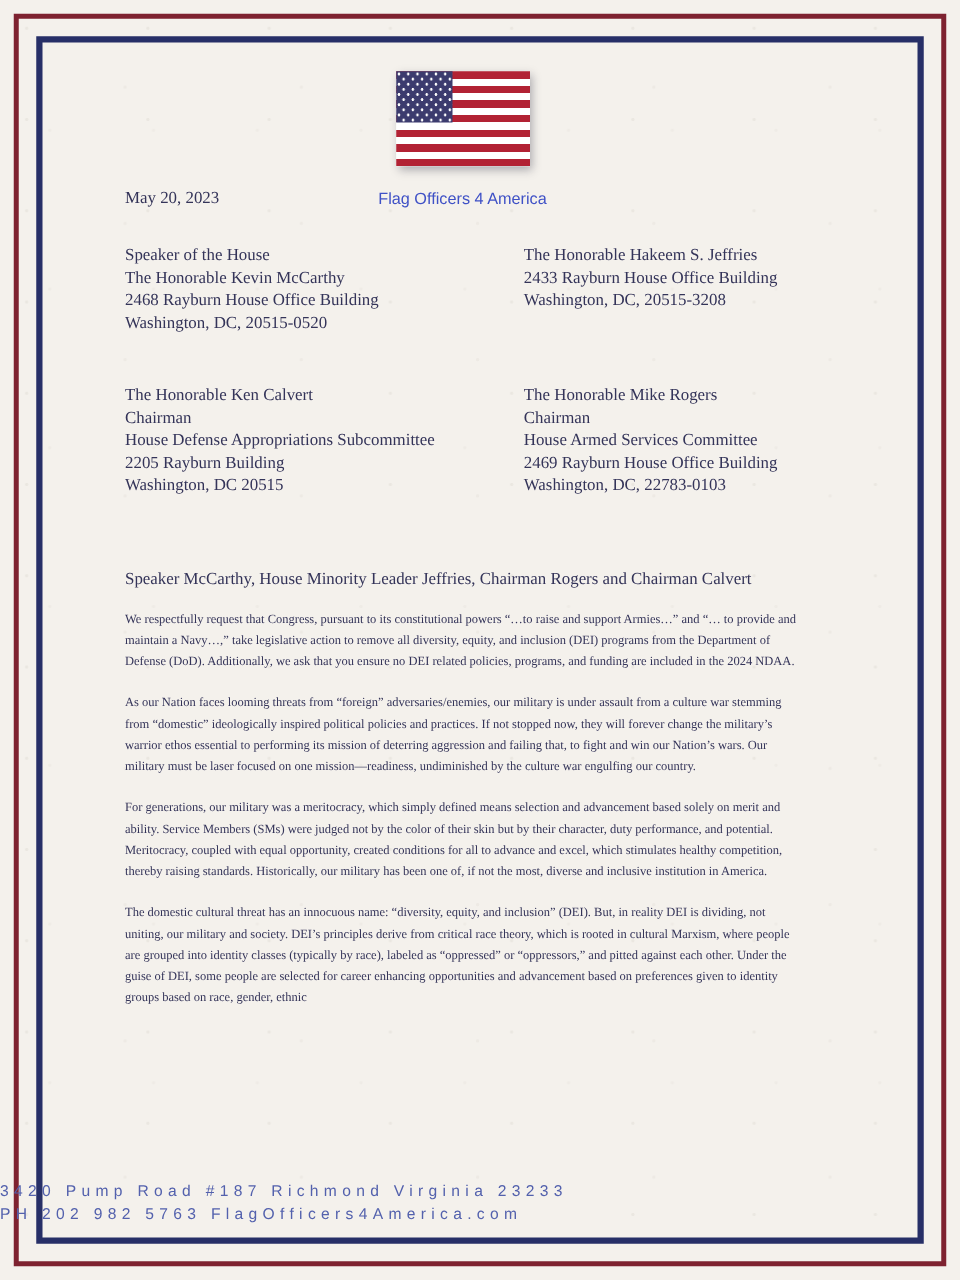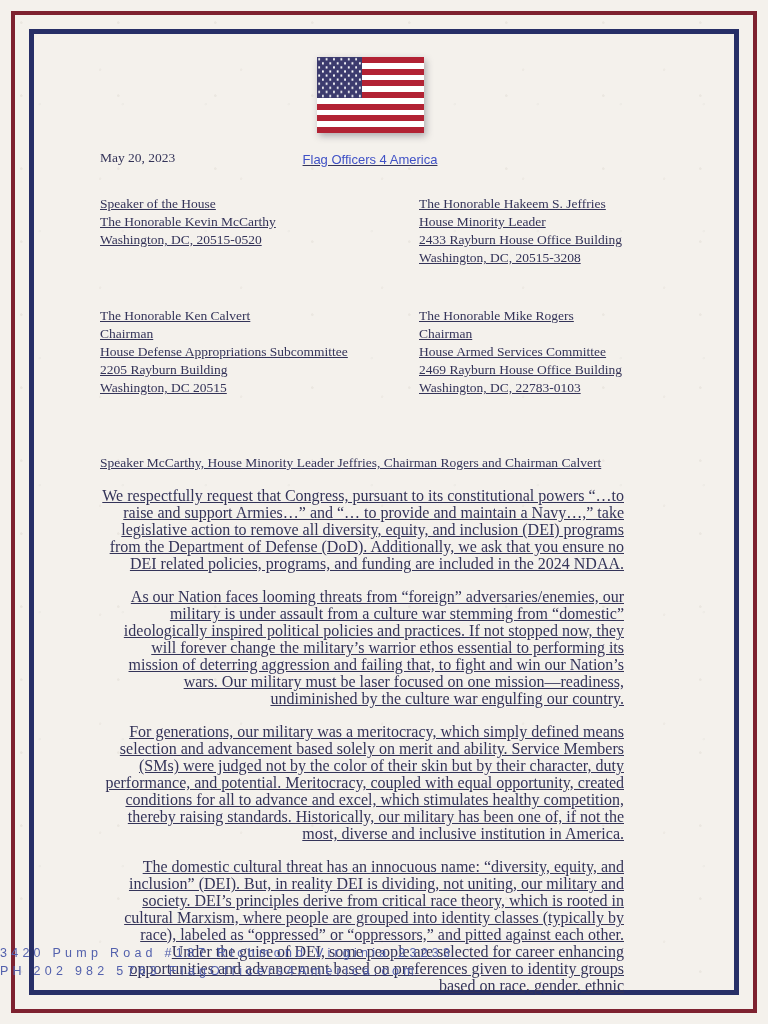--- a/index.html
+++ b/index.html
@@ -20,21 +20,20 @@
     overflow: hidden;
   }
   .border-red  { position: absolute; inset: 11px; border: 4px solid #7e2230; pointer-events: none; }
   .border-blue { position: absolute; inset: 29px; border: 5px solid #272f67; pointer-events: none; }
 
   .content {
     position: absolute;
     inset: 34px;
     padding: 23px 94px 0 66px;
     color: #343459;
-    text-decoration: underline;
   }
 
   
   .flag {
     position: relative;
     width: 107px; height: 76px;
     margin: 0 auto;
     background: repeating-linear-gradient(
       to bottom,
       #b22234 0px, #b22234 5.85px,
@@ -71,24 +70,24 @@
   }
   .recipient-block div { line-height: 18px; }
 
   
   .salutation {
     margin: 57px 0 0 0;
     font-size: 13.5px;
     line-height: 17px;
   }
   .para {
-    margin: 16px 16px 0 0;
-    font-size: 16px;
+    margin: 16px 0 0 0;
+    font-size: 10px;
     line-height: 17px;
-    text-align: right;
+    text-align: left;
   }
 
   
   .footer {
     position: absolute;
     left: 0; right: 0; bottom: 44px;
     text-align: left;
     font-family: "Liberation Sans", sans-serif;
     font-size: 12.5px;
     color: #5361ad;
@@ -112,26 +111,26 @@
     <div class="header-row">
       <span class="date">May 20, 2023</span>
       <span class="org-name">Flag Officers 4 America</span>
     </div>
 
     <div class="recipients">
 
       <div class="recipient-block">
         <div>Speaker of the House</div>
         <div>The Honorable Kevin McCarthy</div>
+        <div>2468 Rayburn House Office Building</div>
         <div>Washington, DC, 20515-0520</div>
       </div>
 
       <div class="recipient-block">
         <div>The Honorable Hakeem S. Jeffries</div>
-        <div>House Minority Leader</div>
         <div>2433 Rayburn House Office Building</div>
         <div>Washington, DC, 20515-3208</div>
       </div>
 
       <div class="recipient-block">
         <div>The Honorable Ken Calvert</div>
         <div>Chairman</div>
         <div>House Defense Appropriations Subcommittee</div>
         <div>2205 Rayburn Building</div>
         <div>Washington, DC 20515</div>

